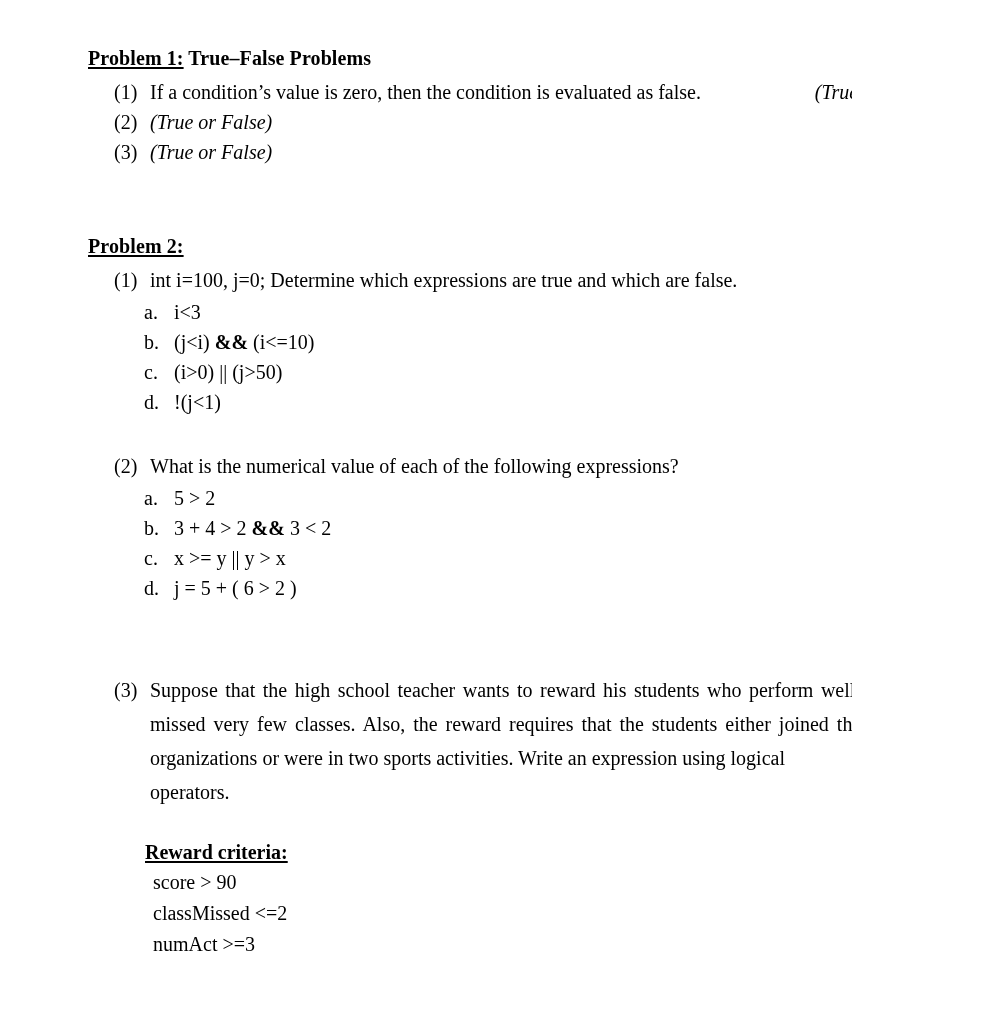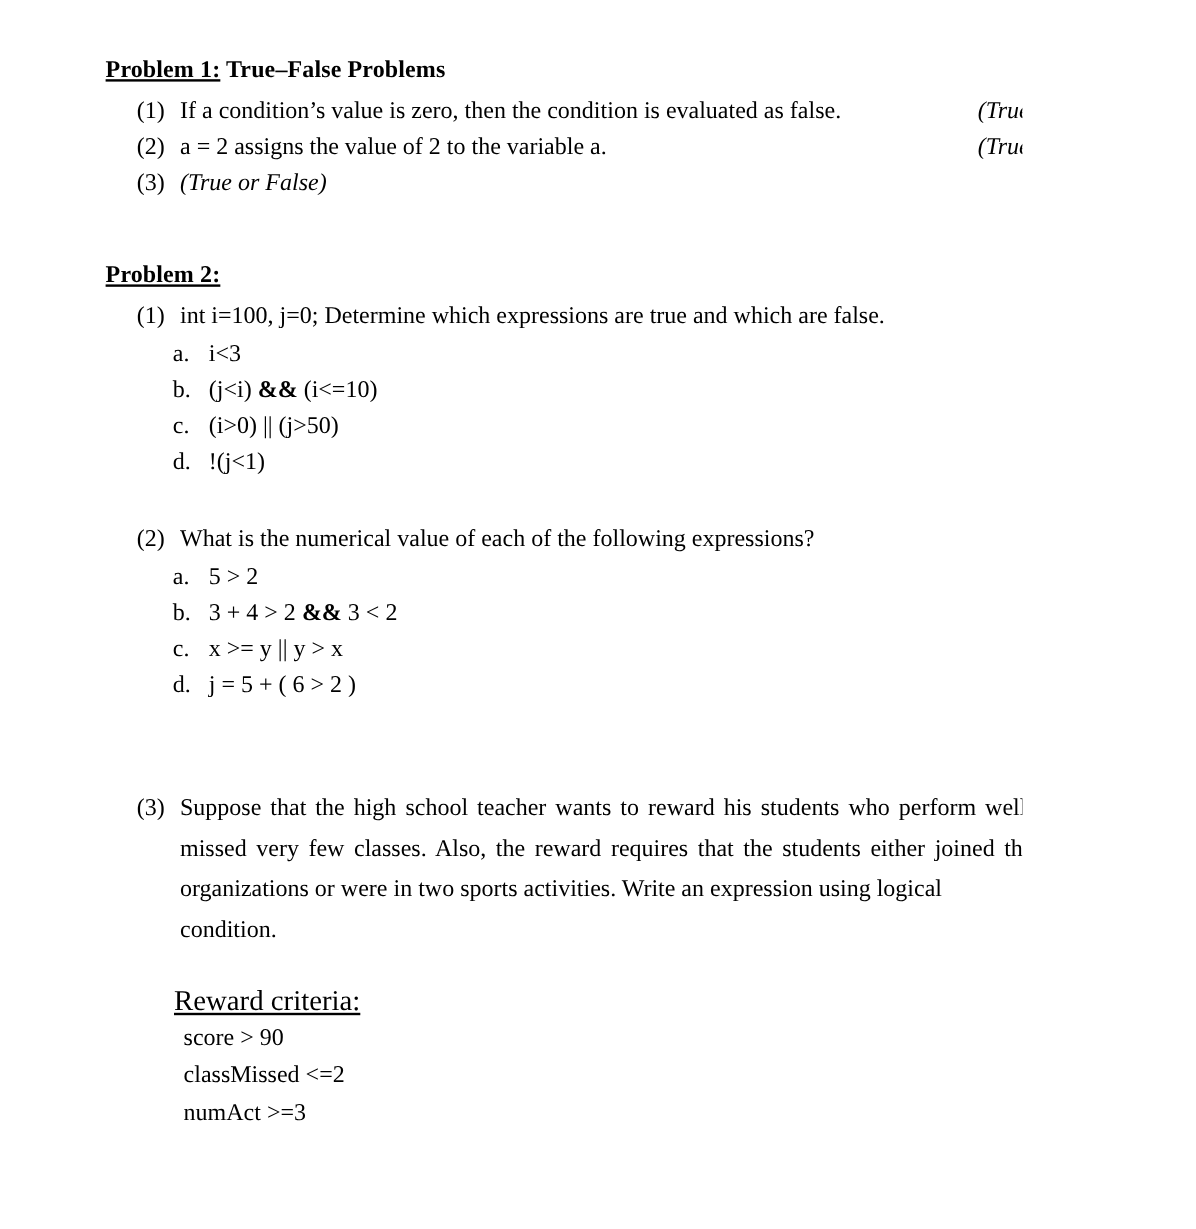--- a/index.html
+++ b/index.html
@@ -90,22 +90,22 @@
   }
   .alpha-item > .marker {
     position: absolute;
     left: 0;
     top: 0;
     width: 24px;
   }
   .alpha-item b { font-weight: bold; }
 
   .crit-title {
-    font-size: 24px;
-    font-weight: normal;
+    font-size: 20px;
+    font-weight: bold;
     line-height: 30px;
     text-decoration: underline;
     text-underline-offset: 2px;
     text-decoration-thickness: 2px;
     display: inline-block;
   }
   .crit-line {
     font-size: 20px;
     line-height: 31px;
   }
@@ -129,34 +129,33 @@
       <span class="marker">(1)</span>
       <div class="tf-row">
         <span class="tf-text">If a condition’s value is zero, then the condition is evaluated as false.</span>
         <span class="tf-tag">(True or False)</span>
       </div>
     </div>
 
     <div class="num-item" style="margin-left:26px; width:787px;">
       <span class="marker">(2)</span>
       <div class="tf-row">
-        <span class="tf-text">a = 2 assigns the value of 2 to the variable a.</span>
         <span class="tf-tag">(True or False)</span>
       </div>
     </div>
 
     <div class="num-item" style="margin-left:26px; width:787px;">
       <span class="marker">(3)</span>
       <div class="tf-row">
         <span class="tf-tag">(True or False)</span>
       </div>
     </div>
   </div>
 
-  <div style="position:absolute; left:88px; top:216px; width:813px;">
+  <div style="position:absolute; left:88px; top:233px; width:813px;">
 
     <div class="section-title">
       <span class="u">Problem 2:</span>
     </div>
 
     <div style="height:6px;"></div>
 
     <div class="num-item" style="margin-left:26px; width:787px;">
       <span class="marker">(1)</span>
       <div>
@@ -202,21 +201,21 @@
         <span class="marker">d.</span><span>j = 5 + ( 6 &gt; 2 )</span><b></b><span></span>
       </li>
     </ul>
 
     <div class="vspace-34"></div>
 
     <div class="num-item justify" style="margin-left:26px; width:787px; line-height:34px;">
       <span class="marker">(3)</span>
       <div class="body">
         <span>Suppose that the high school teacher wants to reward his students who perform well and have missed very few classes. Also, the reward requires that the students either joined three school organizations or were in two sports activities. Write an expression using logical</span>
-        <span class="lastline">condition.</span>
+        <span class="lastline">operators.</span>
       </div>
     </div>
 
     <div class="vspace-28"></div>
 
     <div style="margin-left:57px;">
       <div>
         <span class="crit-title">Reward criteria:</span>
       </div>
       <div style="margin-left:8px;">

